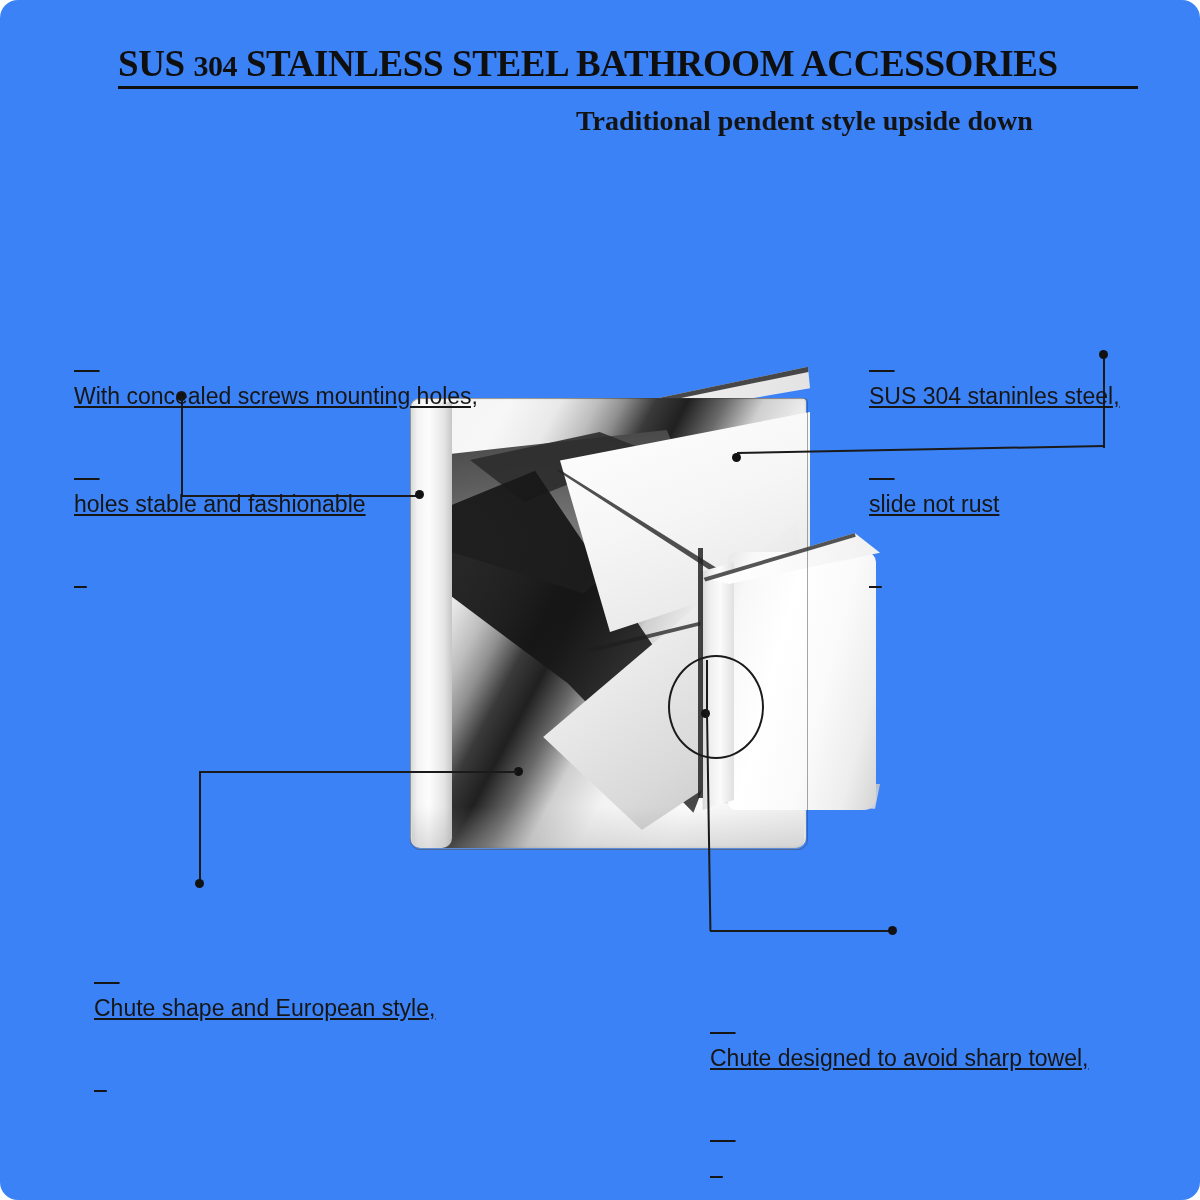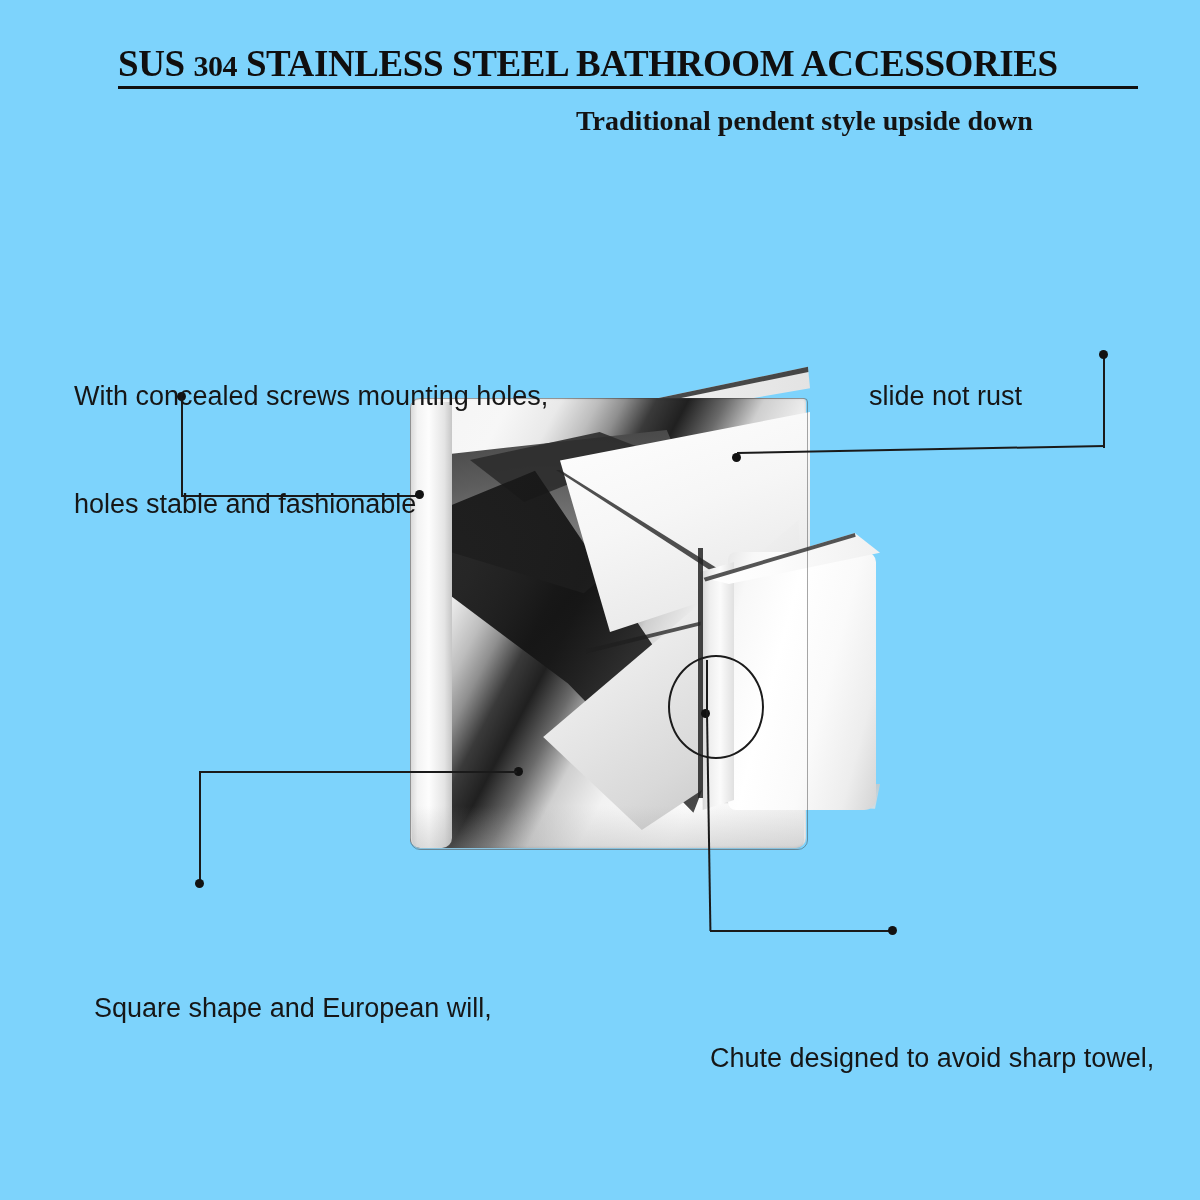--- a/index.html
+++ b/index.html
@@ -4,23 +4,24 @@
 <style>
   html, body {
     margin: 0;
     padding: 0;
     background: #ffffff;
   }
   #page {
     position: relative;
     width: 1200px;
     height: 1200px;
-    background: #7dd3fc;
+    background: #3b82f6;
     overflow: hidden;
     font-family: "Liberation Sans", sans-serif;
+    border-radius: 18px;
   }
 
   
   .title {
     position: absolute;
     left: 118px;
     top: 44px;
     width: 1020px;
     font-family: "Liberation Serif", serif;
     font-weight: bold;
@@ -44,24 +45,25 @@
     font-weight: bold;
     font-size: 28px;
     color: #141313;
     white-space: nowrap;
   }
 
   
   .callout {
     position: absolute;
     color: #161616;
-    font-size: 27px;
+    font-size: 23px;
     line-height: 36px;
     font-family: "Liberation Sans", sans-serif;
     white-space: pre;
+    text-decoration: underline;
   }
   #callout-screws   { left: 74px;  top: 306px; }
   #callout-steel    { left: 869px; top: 306px; }
   #callout-square   { left: 94px;  top: 918px; }
   #callout-chute    { left: 710px; top: 968px; }
 
   
   .leader { position: absolute; }
   .lh { position: absolute; height: 0; border-top: 2px solid #1a1a1a; }
   .lv { position: absolute; width: 0;  border-left: 2px solid #1a1a1a; }
@@ -296,25 +298,26 @@
     <div class="lh" style="left:710px; top:930px; width:184px;"></div>
     <div class="dot" style="left:888px; top:926px;"></div>
   </div>
 
   <div class="callout" id="callout-screws">
     <div>With concealed screws mounting holes,</div>
     <div>holes stable and fashionable</div>
   </div>
 
   <div class="callout" id="callout-steel">
+    <div>SUS 304 staninles steel,</div>
     <div>slide not rust</div>
   </div>
 
   <div class="callout" id="callout-square">
-    <div>Square shape and European will,</div>
+    <div>Chute shape and European style,</div>
   </div>
 
   <div class="callout" id="callout-chute">
     <div>Chute designed to avoid sharp towel,</div>
     
   </div>
 
 </div>
 
 </body></html>

